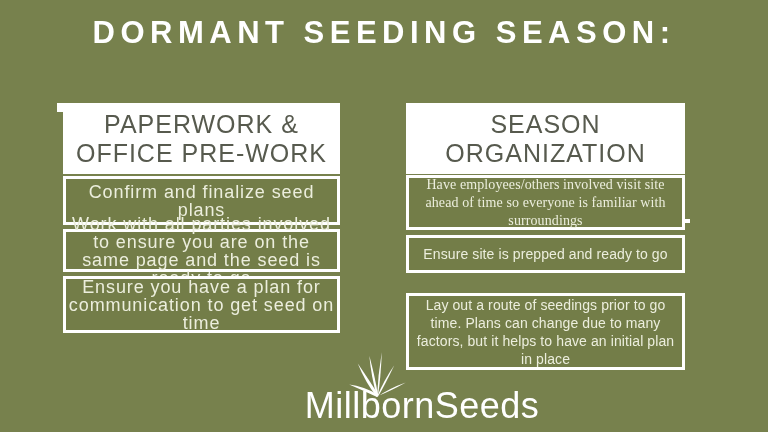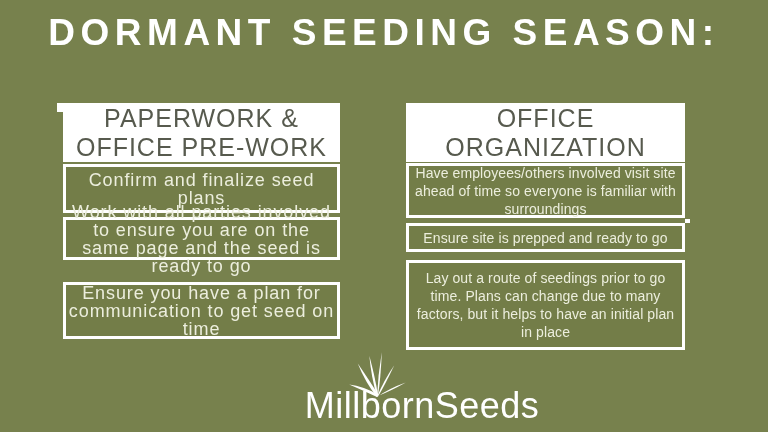--- a/index.html
+++ b/index.html
@@ -23,39 +23,39 @@
     background: var(--background);
     overflow: hidden;
   }
   .title {
     position: absolute;
     top: 13px;
     left: 0;
     width: 768px;
     text-align: center;
     color: var(--title-text);
-    font-size: 37px;
+    font-size: 31px;
     font-weight: 700;
     letter-spacing: 5.5px;
     line-height: 39px;
     white-space: nowrap;
   }
   .column {
     position: absolute;
     top: 103px;
     display: flex;
     flex-direction: column;
   }
   .column.left  { left: 63px;  width: 277px; }
   .column.right { left: 406px; width: 279px; }
 
   .col-header {
     background: var(--header-bg);
     color: var(--header-text);
-    height: 59px;
+    height: 71px;
     display: flex;
     align-items: center;
     justify-content: center;
     text-align: center;
     font-size: 25px;
     letter-spacing: 1px;
     line-height: 29px;
     padding: 0 2px;
     box-sizing: border-box;
   }
@@ -77,25 +77,25 @@
   }
   .column.right .step-box {
     font-size: 14px;
     letter-spacing: 0.1px;
     line-height: 18px;
     padding: 0 2px;
   }
   
   .column.left  .box-0 { height: 49px; margin-top: 2px; }
   .column.left  .box-1 { height: 43px; margin-top: 4px; }
-  .column.left  .box-2 { height: 57px; margin-top: 22px; }
+  .column.left  .box-2 { height: 57px; margin-top: 4px; }
   
-  .column.right .box-0 { height: 55px; margin-top: 1px; }
-  .column.right .box-1 { height: 29px; margin-top: 5px; }
-  .column.right .box-2 { height: 90px; margin-top: 8px; }
+  .column.right .box-0 { height: 55px; margin-top: 1px; font-family: Liberation Serif, serif; }
+  .column.right .box-1 { height: 38px; margin-top: 5px; }
+  .column.right .box-2 { height: 77px; margin-top: 20px; }
 
   .nub {
     position: absolute;
     background: #ffffff;
   }
   .nub-left  { left: 57px;  top: 103px; width: 7px; height: 9px; }
   .nub-right { left: 685px; top: 219px; width: 5px; height: 4px; }
 
   .logo-grass {
     position: absolute;
@@ -131,21 +131,21 @@
   <div class="nub nub-right"></div>
 
   <div class="column left">
     <div class="col-header">PAPERWORK &amp; OFFICE PRE-WORK</div>
     <div class="step-box box-0">Confirm and finalize seed plans</div>
     <div class="step-box box-1">Work with all parties involved to ensure you are on the same page and the seed is ready to go</div>
     <div class="step-box box-2">Ensure you have a plan for communication to get seed on time</div>
   </div>
 
   <div class="column right">
-    <div class="col-header">OFFICE ORGANIZATION</div>
+    <div class="col-header">SEASON ORGANIZATION</div>
     <div class="step-box box-0">Have employees/others involved visit site ahead of time so everyone is familiar with surroundings</div>
     <div class="step-box box-1">Ensure site is prepped and ready to go</div>
     <div class="step-box box-2">Lay out a route of seedings prior to go time. Plans can change due to many factors, but it helps to have an initial plan in place</div>
   </div>
 
   <svg class="logo-grass" viewBox="0 0 66 50" xmlns="http://www.w3.org/2000/svg" aria-hidden="true">
     <g fill="#ffffff">
       <path d="M33,50 Q18,43 4,37 Q19,39 33,47 Z"></path>
       <path d="M33,50 Q21,35 13,15 Q24,31 34,47 Z"></path>
       <path d="M33,50 Q27,29 25,7 Q31,29 34,48 Z"></path>

